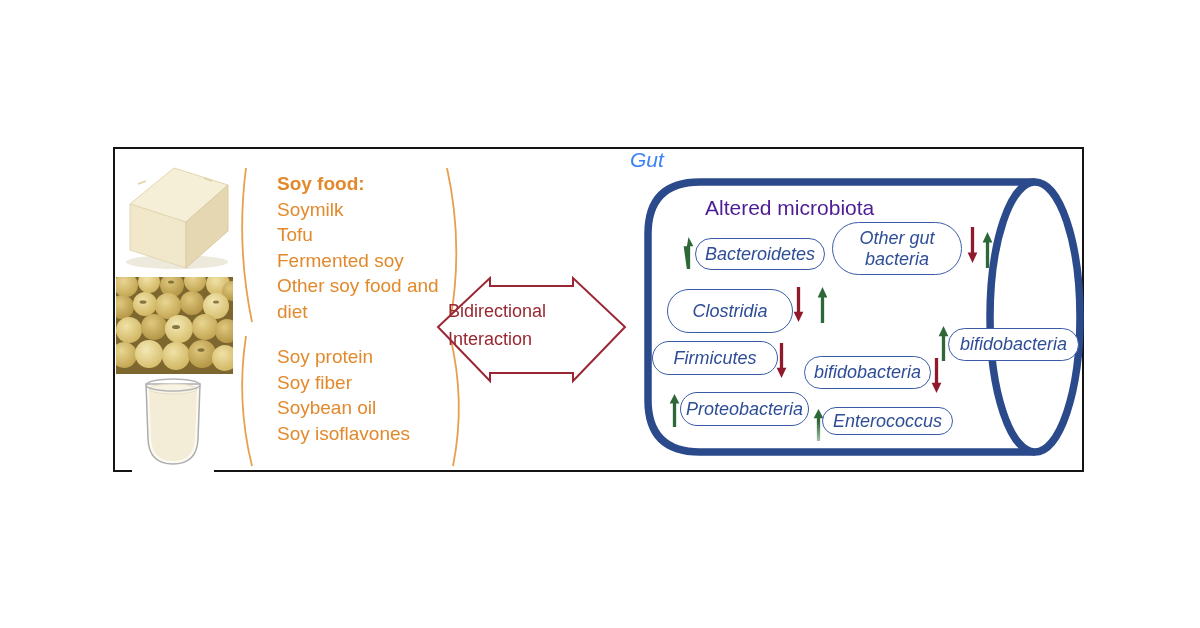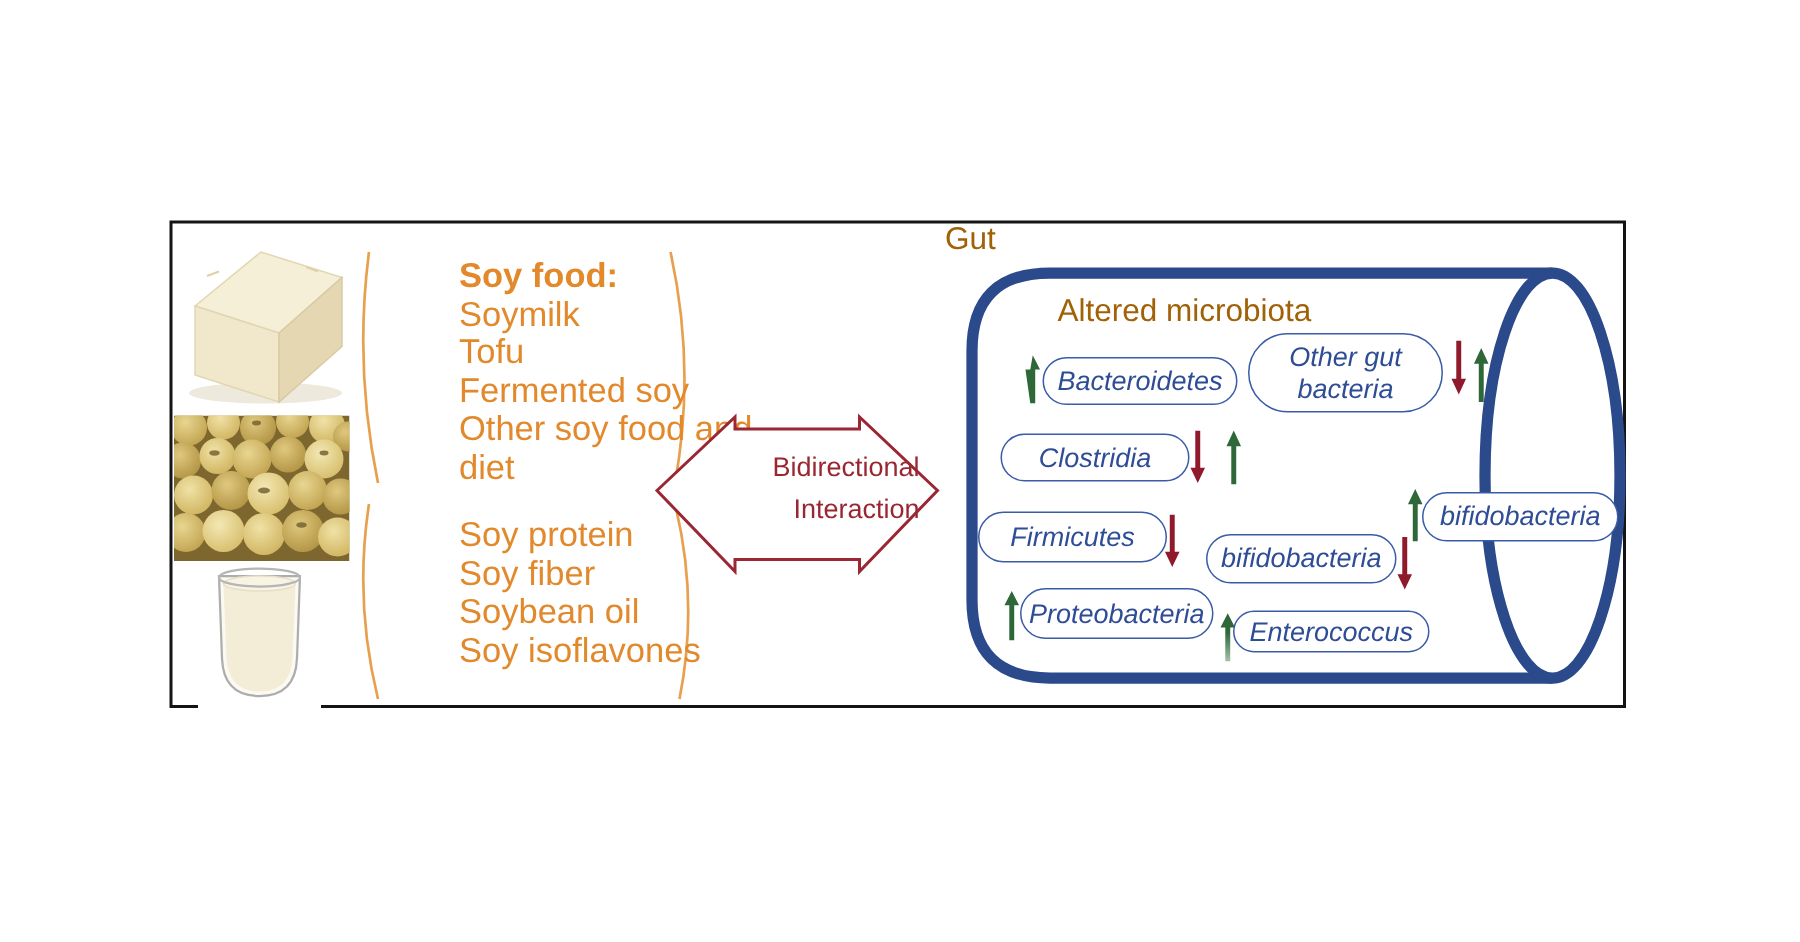--- a/index.html
+++ b/index.html
@@ -8,36 +8,36 @@
     font-family:"Liberation Sans", sans-serif; background:#ffffff;
   }
   .frame {
     position:absolute; left:113px; top:147px; width:971px; height:325px;
     border:2px solid #141414; background:#ffffff; box-sizing:border-box;
   }
   .abs { position:absolute; }
   
   .soy-text {
     position:absolute; left:277px; width:196px;
-    color:#E2892C; font-size:23px; line-height:25.5px;margin-left:29px;
+    color:#E2892C; font-size:19px; line-height:25.5px;
   }
   .soy-title { font-weight:bold; }
   
   .interaction-label {
     position:absolute; left:448px; top:297px; width:165px;
-    text-align:right; color:#992732; font-size:18px; line-height:28px;
+    text-align:left; color:#992732; font-size:18px; line-height:28px;
   }
   
   .gut-label {
     position:absolute; left:630px; top:148px;
-    color:#a16207; font-size:21px;
+    color:#3b82f6; font-size:21px;font-style:italic;
   }
   .microbiota-title {
     position:absolute; left:705px; top:196px;
-    color:#a16207; font-size:21px;
+    color:#4c1d95; font-size:21px;
   }
   
   .oval {
     position:absolute; box-sizing:border-box;
     border:1.6px solid #3A5CA8; border-radius:60px; background:#ffffff;
     color:#2E4D96; font-style:italic; font-size:18px;
     display:flex; align-items:center; justify-content:center;
     text-align:center; line-height:21px;
   }
   .varrow { position:absolute; width:11px; }
@@ -149,21 +149,21 @@
 
   <div class="gut-label">Gut</div>
   <svg class="abs" style="left:638px;top:173px" width="452" height="290" viewBox="0 0 452 290">
     <path d="M397,9 L62,9 Q10,9 10,61 L10,227 Q10,279 62,279 L397,279" fill="none" stroke="#2B4A8C" stroke-width="7.5"></path>
     <ellipse cx="397" cy="144" rx="45" ry="135" fill="#ffffff" stroke="#2B4A8C" stroke-width="7.5"></ellipse>
   </svg>
   <div class="microbiota-title">Altered microbiota</div>
 
   <div class="oval" style="left:695px;top:238px;width:130px;height:32px">Bacteroidetes</div>
   <div class="oval" style="left:832px;top:222px;width:130px;height:53px;border-radius:28px">Other gut bacteria</div>
-  <div class="oval" style="left:667px;top:289px;width:126px;height:32px">Clostridia</div>
+  <div class="oval" style="left:667px;top:289px;width:126px;height:44px">Clostridia</div>
   <div class="oval" style="left:948px;top:328px;width:131px;height:33px">bifidobacteria</div>
   <div class="oval" style="left:652px;top:341px;width:126px;height:34px">Firmicutes</div>
   <div class="oval" style="left:804px;top:356px;width:127px;height:33px">bifidobacteria</div>
   <div class="oval" style="left:680px;top:392px;width:129px;height:34px">Proteobacteria</div>
   <div class="oval" style="left:822px;top:407px;width:131px;height:28px">Enterococcus</div>
 
   <svg class="varrow" style="left:683px;top:236px;height:33px" viewBox="0 0 12 37" preserveAspectRatio="none">
     <path d="M6,1 L11.3,11.5 L7.8,11.5 L7.8,37 L4.2,37 L0.7,11.5 L4.2,11.5 Z" fill="#2E6839"></path>
   </svg>
 

